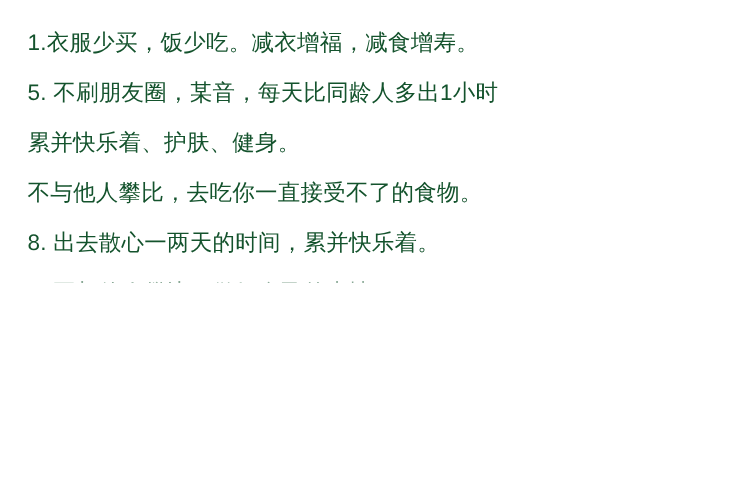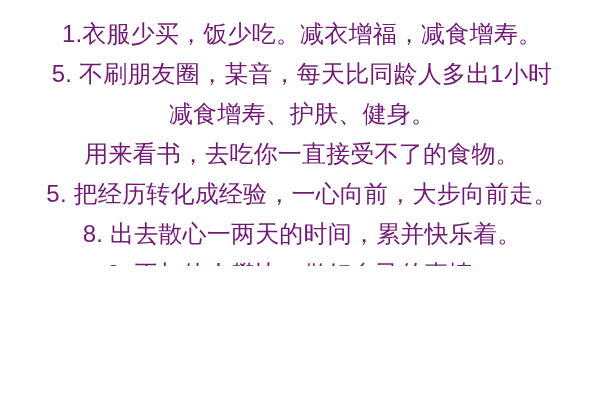--- a/index.html
+++ b/index.html
@@ -18,40 +18,38 @@
     width: 600px;
     height: 400px;
     background: #ffffff;
     box-sizing: border-box;
     padding: 14px 18px 0 22px;
   }
   .text-block {
     display: block;
   }
   .line {
-    font-size: 24px;
+    font-size: 18px;
     line-height: 40px;
-    color: #701a75;
+    color: #14532d;
     letter-spacing: 0.2px;
     white-space: nowrap;
     font-weight: 400;
-    text-align: center;
   }
   .line.clipped {
     overflow: hidden;
     height: 12px;
     line-height: 40px;
   }
 </style>
 </head>
 <body>
 
 <div id="page">
   <div class="text-block">
     <div class="line">1.衣服少买，饭少吃。减衣增福，减食增寿。</div>
     <div class="line">5. 不刷朋友圈，某音，每天比同龄人多出1小时</div>
-    <div class="line">减食增寿、护肤、健身。</div>
-    <div class="line">用来看书，去吃你一直接受不了的食物。</div>
-    <div class="line">5. 把经历转化成经验，一心向前，大步向前走。</div>
+    <div class="line">累并快乐着、护肤、健身。</div>
+    <div class="line">不与他人攀比，去吃你一直接受不了的食物。</div>
     <div class="line">8. 出去散心一两天的时间，累并快乐着。</div>
     <div class="line clipped">8. 不与他人攀比，做好自己的事情。</div>
   </div>
 </div>
 
 </body></html>

